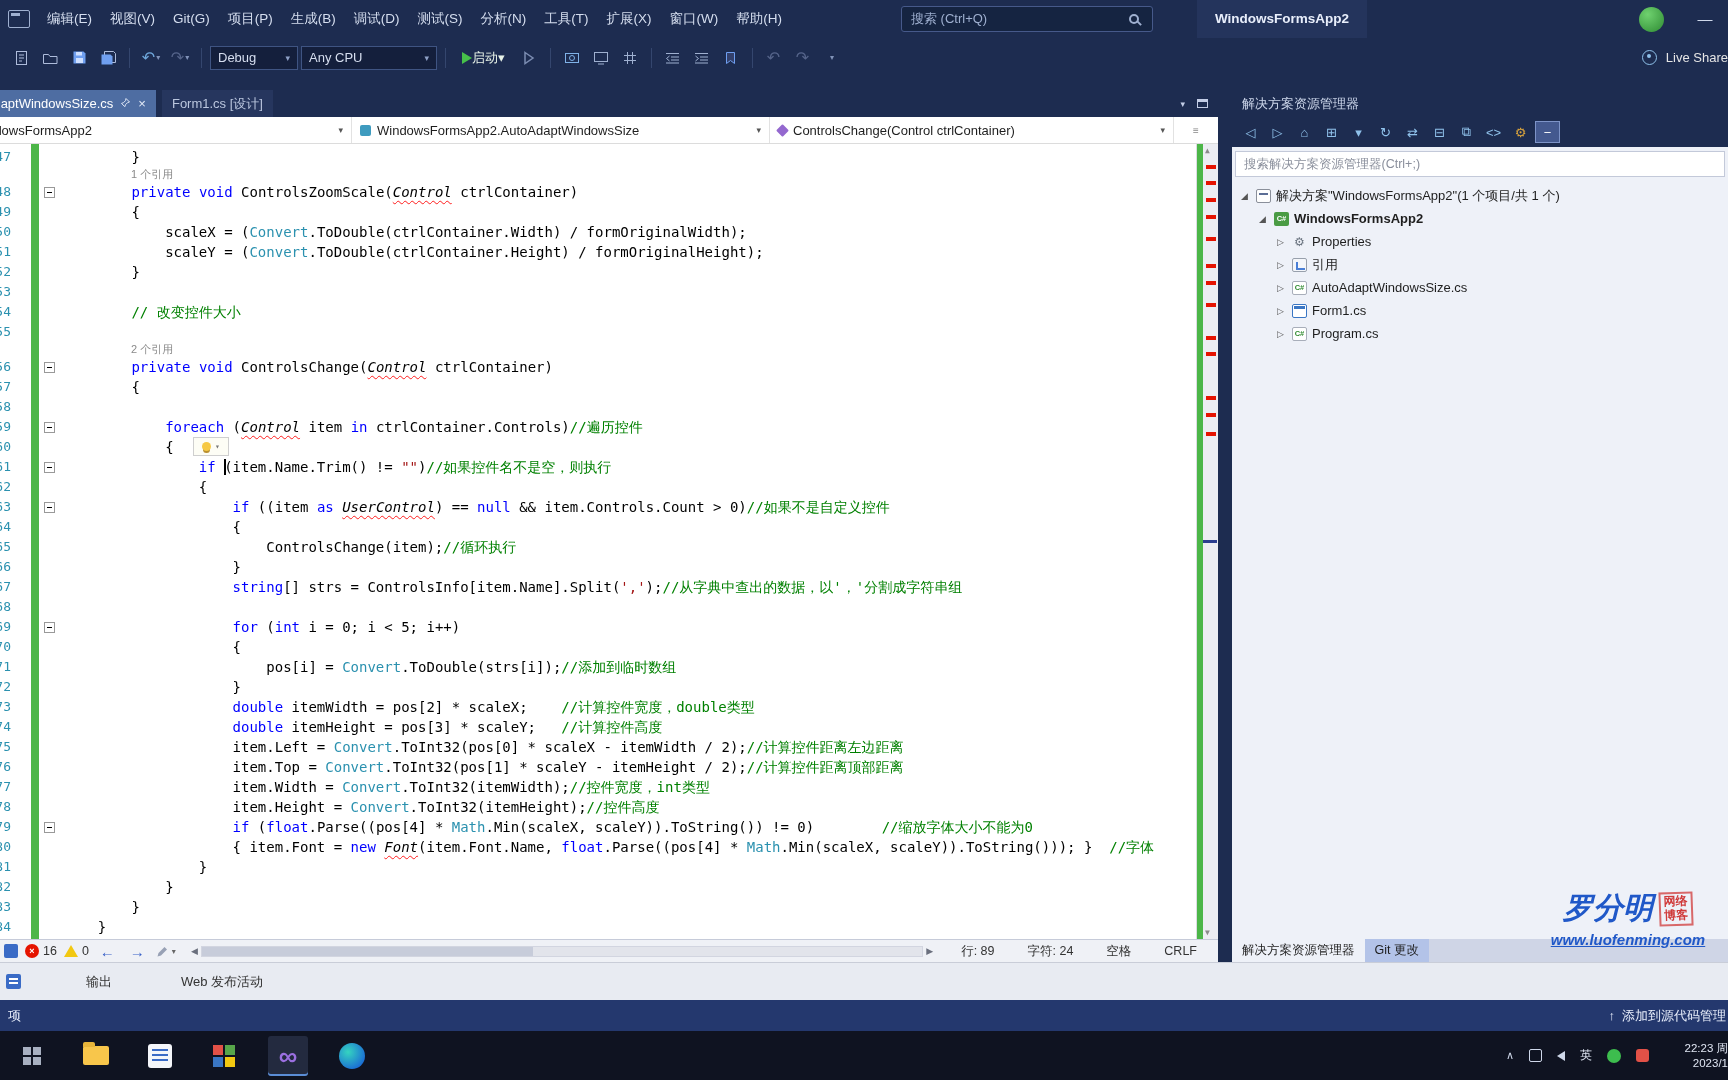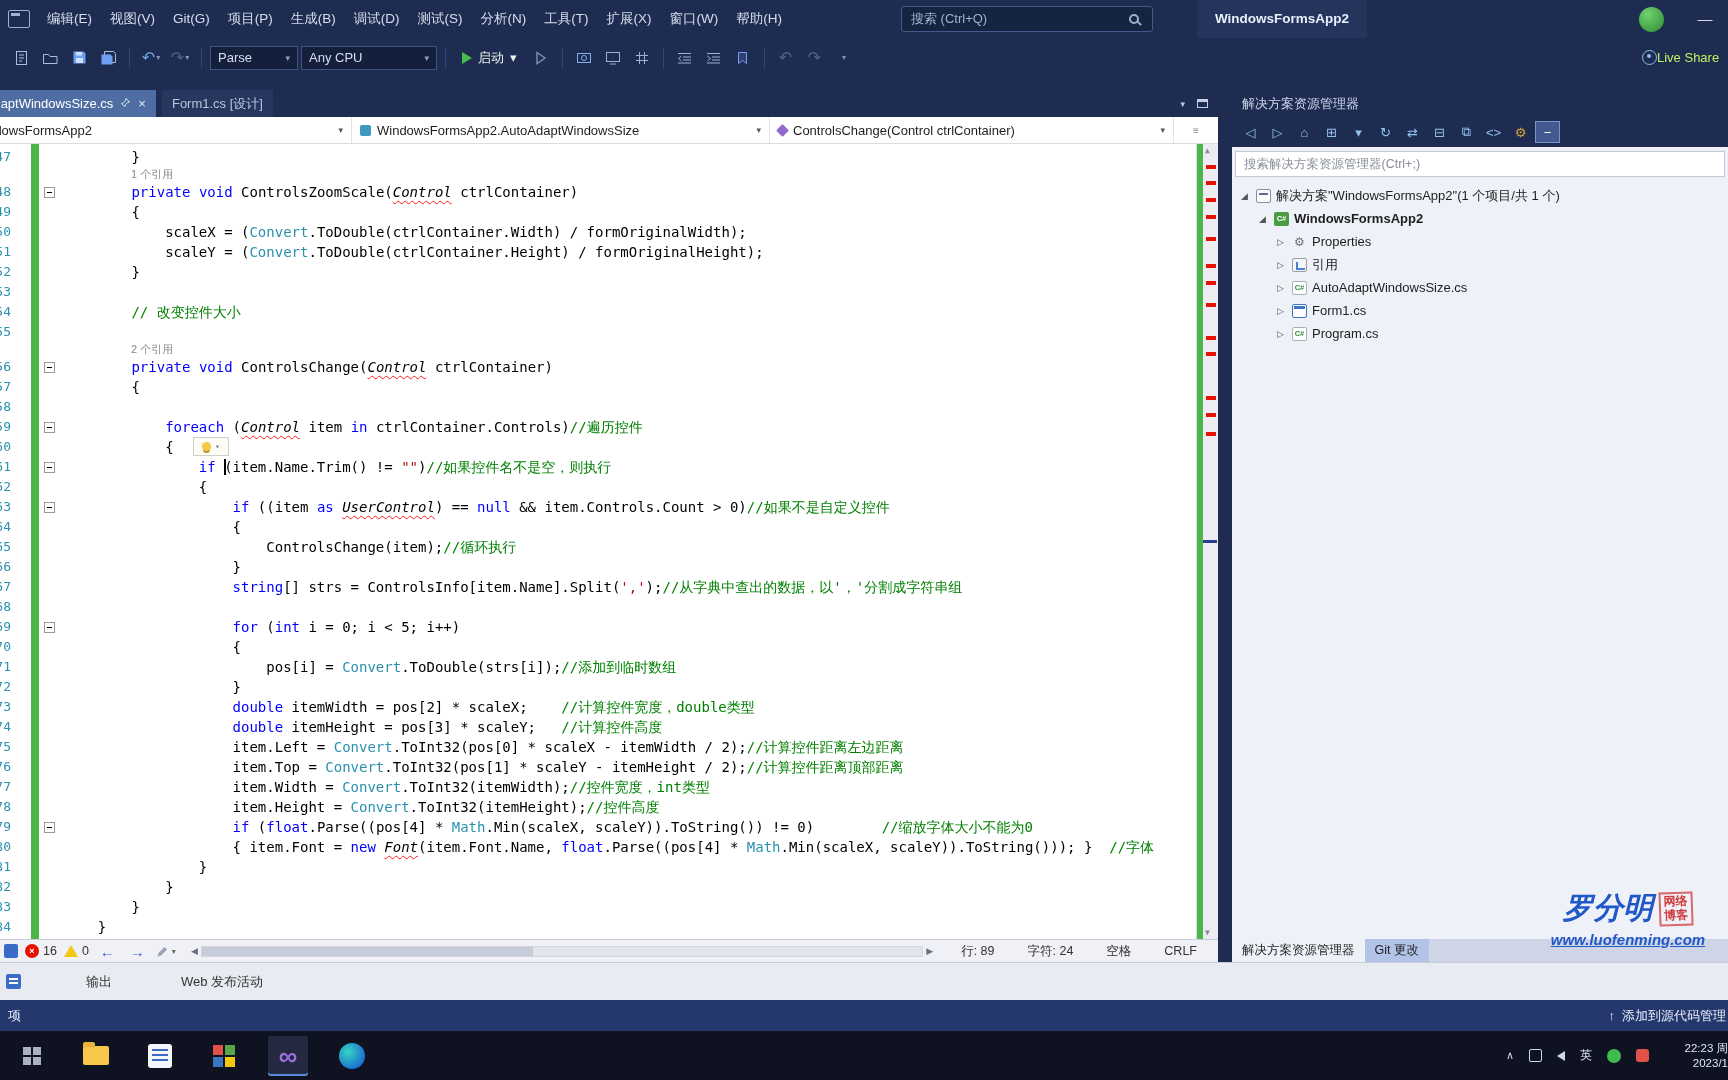--- a/index.html
+++ b/index.html
@@ -23,23 +23,23 @@
 
 .toolbar{position:absolute;left:0;top:38px;width:100%;height:39px;background:#1d2c50;display:flex;align-items:center;padding-left:8px;gap:3px;color:#9fb0d0;font-size:13px;}
 .ti{width:26px;height:26px;display:flex;align-items:center;justify-content:center;border-radius:2px;position:relative;flex:0 0 auto;}
 .ti b{font-weight:normal;font-size:16px;color:#6fa8dc;}
 .ti.disabled b{color:#55648a;}
 .ti .dd{font-size:8px;margin-left:1px;color:#8193b8;}
 .tsep{width:1px;height:20px;background:#34466e;margin:0 5px;flex:0 0 auto;}
 .combo{height:24px;background:#141f3c;border:1px solid #3f5482;display:flex;align-items:center;justify-content:space-between;padding:0 7px;gap:8px;font-size:13px;color:#d6deef;width:88px;flex:0 0 auto;}
 .combo.wide{width:136px;}
 .combo .dd{font-size:9px;color:#8ea0c6;}
-.start-btn{display:flex;align-items:center;gap:6px;padding:0 8px;height:26px;color:#e8f3e8;flex:0 0 auto;}
+.start-btn{display:flex;align-items:center;padding:0 8px;height:26px;color:#e8f3e8;flex:0 0 auto;}
 .play{width:0;height:0;border-top:6px solid transparent;border-bottom:6px solid transparent;border-left:10px solid #47c04a;}
-.live{margin-left:auto;display:flex;align-items:center;width:86px;overflow:hidden;color:#bef264;flex:0 0 auto;}
+.live{margin-left:auto;display:flex;align-items:center;width:86px;overflow:hidden;color:#e5e5e5;flex:0 0 auto;justify-content:space-between;}
 .live-ico{width:15px;height:15px;border-radius:50%;border:1.5px solid #8fc1ea;position:relative;flex:0 0 auto;}
 .live-ico::after{content:"";position:absolute;left:4px;top:3px;width:4px;height:4px;border-radius:50%;background:#8fc1ea;}
 .msvg{display:block;}
 
 
 .editor-col{position:absolute;left:0;top:90px;width:1218px;height:872px;display:flex;flex-direction:column;}
 .tabstrip{height:27px;background:#1d2c50;display:flex;align-items:stretch;font-size:13px;overflow:hidden;}
 .tab{display:flex;align-items:center;gap:7px;padding:0 10px;white-space:nowrap;}
 .tab.active{background:#4e6da2;color:#fff;margin-left:-52px;}
 .tab.inactive{background:#26365e;color:#bac6de;margin-left:6px;}
@@ -235,21 +235,21 @@
     <span class="ti">
         <b>↶</b>
         <i class="dd">▾</i>
       </span>
     <span class="ti disabled">
         <b>↷</b>
         <i class="dd">▾</i>
       </span>
     <span class="tsep"></span>
     <span class="combo">
-        <span>Parse</span>
+        <span>Debug</span>
         <span class="dd">▾</span>
       </span>
     <span class="combo wide">
         <span>Any CPU</span>
         <span class="dd">▾</span>
       </span>
     <span class="tsep"></span>
     <span class="start-btn">
         <span class="play"></span>
         <span>启动</span>

